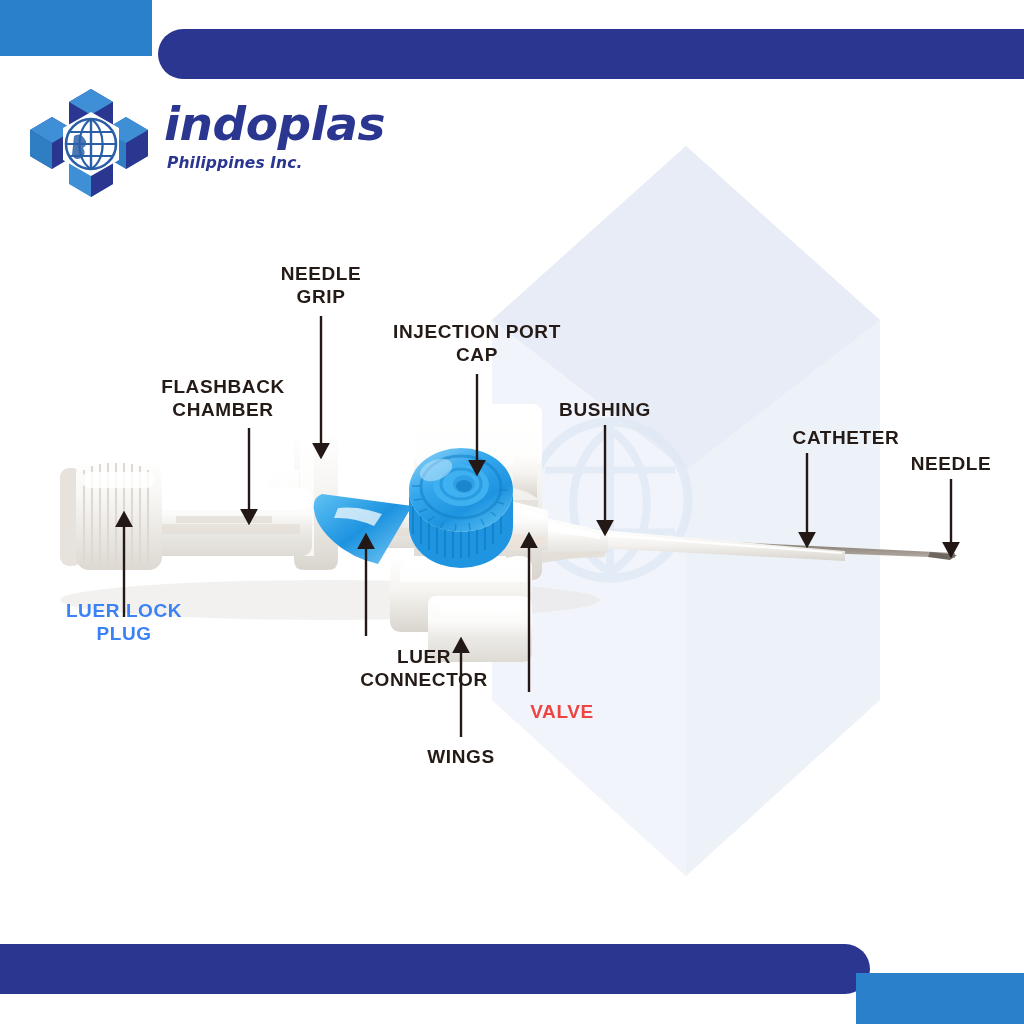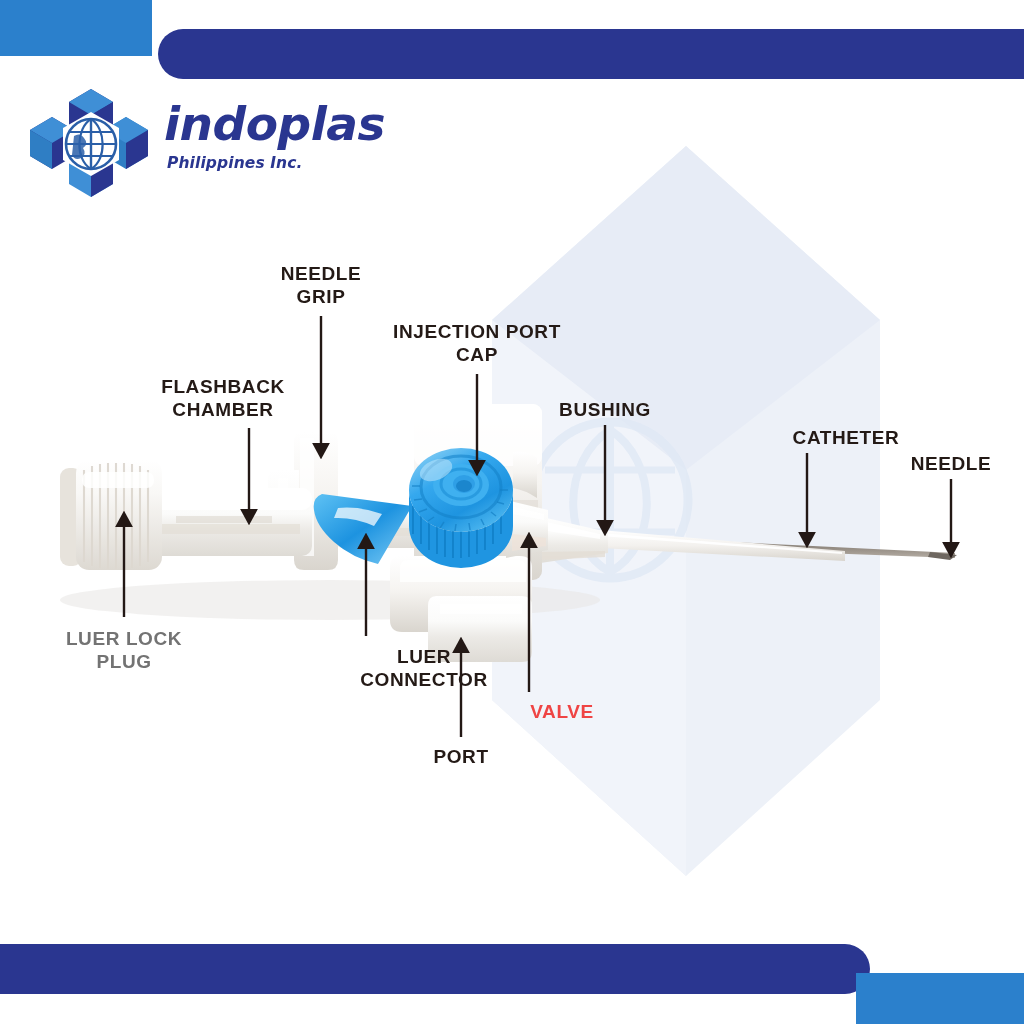--- a/index.html
+++ b/index.html
@@ -317,22 +317,22 @@
       </g>
   </svg>
 
   <div id="labels">
       <div class="lbl ctr" style="left: 321px; top: 262px; color: rgb(36, 26, 22);"><div>NEEDLE</div><div>GRIP</div></div>
       <div class="lbl ctr" style="left: 477px; top: 320px; color: rgb(36, 26, 22);"><div>INJECTION PORT</div><div>CAP</div></div>
       <div class="lbl ctr" style="left: 223px; top: 375px; color: rgb(36, 26, 22);"><div>FLASHBACK</div><div>CHAMBER</div></div>
       <div class="lbl ctr" style="left: 605px; top: 398px; color: rgb(36, 26, 22);"><div>BUSHING</div></div>
       <div class="lbl ctr" style="left: 807px; top: 426px; color: rgb(36, 26, 22); margin-left: 39px;"><div>CATHETER</div></div>
       <div class="lbl ctr" style="left: 951px; top: 452px; color: rgb(36, 26, 22);"><div>NEEDLE</div></div>
-      <div class="lbl ctr" style="left: 124px; top: 627px; color: #737373;"><div>LUER LOCK</div><div>PLUG</div></div>
+      <div class="lbl ctr" style="left: 124px; top: 599px; color: #3b82f6;"><div>LUER LOCK</div><div>PLUG</div></div>
       <div class="lbl ctr" style="left: 380px; top: 645px; color: rgb(36, 26, 22); margin-left: 44px;"><div>LUER</div><div>CONNECTOR</div></div>
-      <div class="lbl ctr" style="left: 461px; top: 745px; color: rgb(36, 26, 22);"><div>PORT</div></div>
+      <div class="lbl ctr" style="left: 461px; top: 745px; color: rgb(36, 26, 22);"><div>WINGS</div></div>
       <div class="lbl ctr" style="left: 562px; top: 700px; color: #ef4444;"><div>VALVE</div></div>
     </div>
 
   <div class="band-navy-bot"></div>
   <div class="band-lt-bot"></div>
 
 </div>
 
 </body></html>

